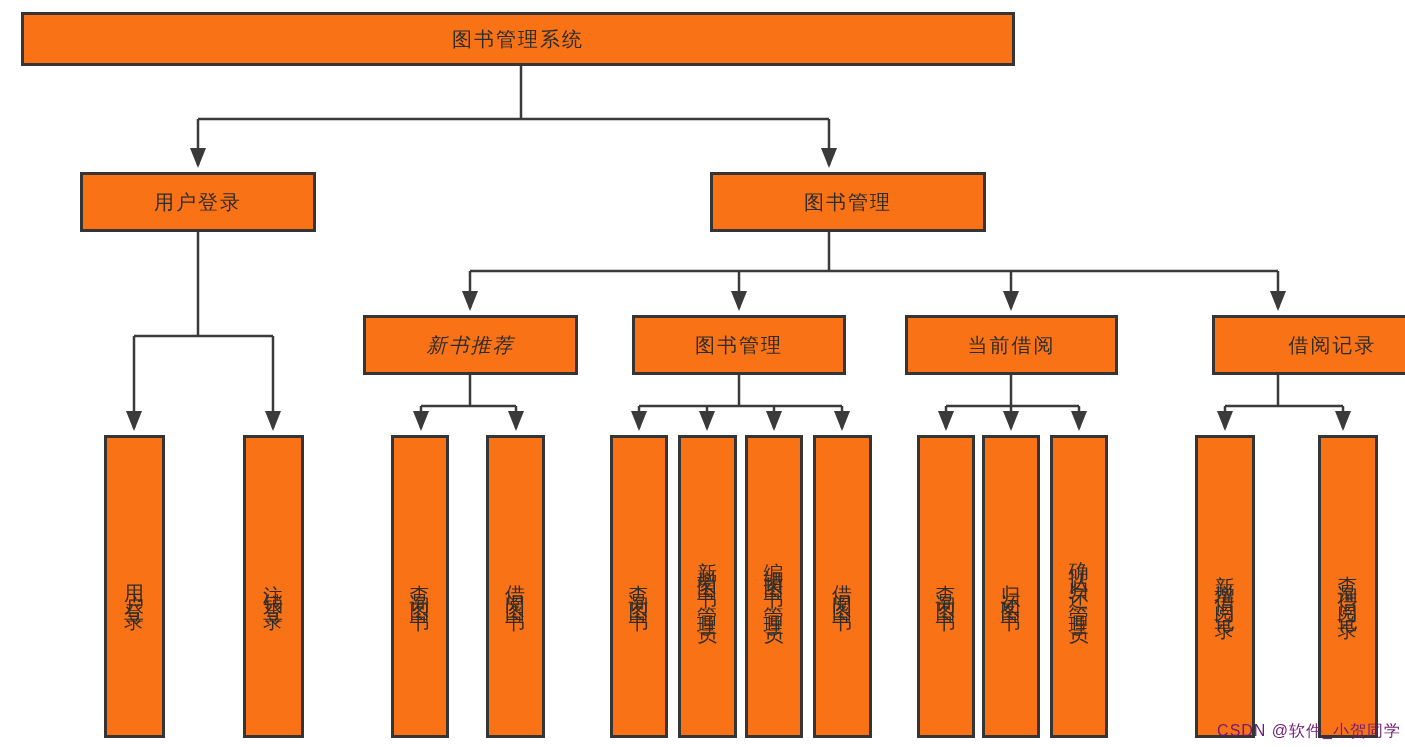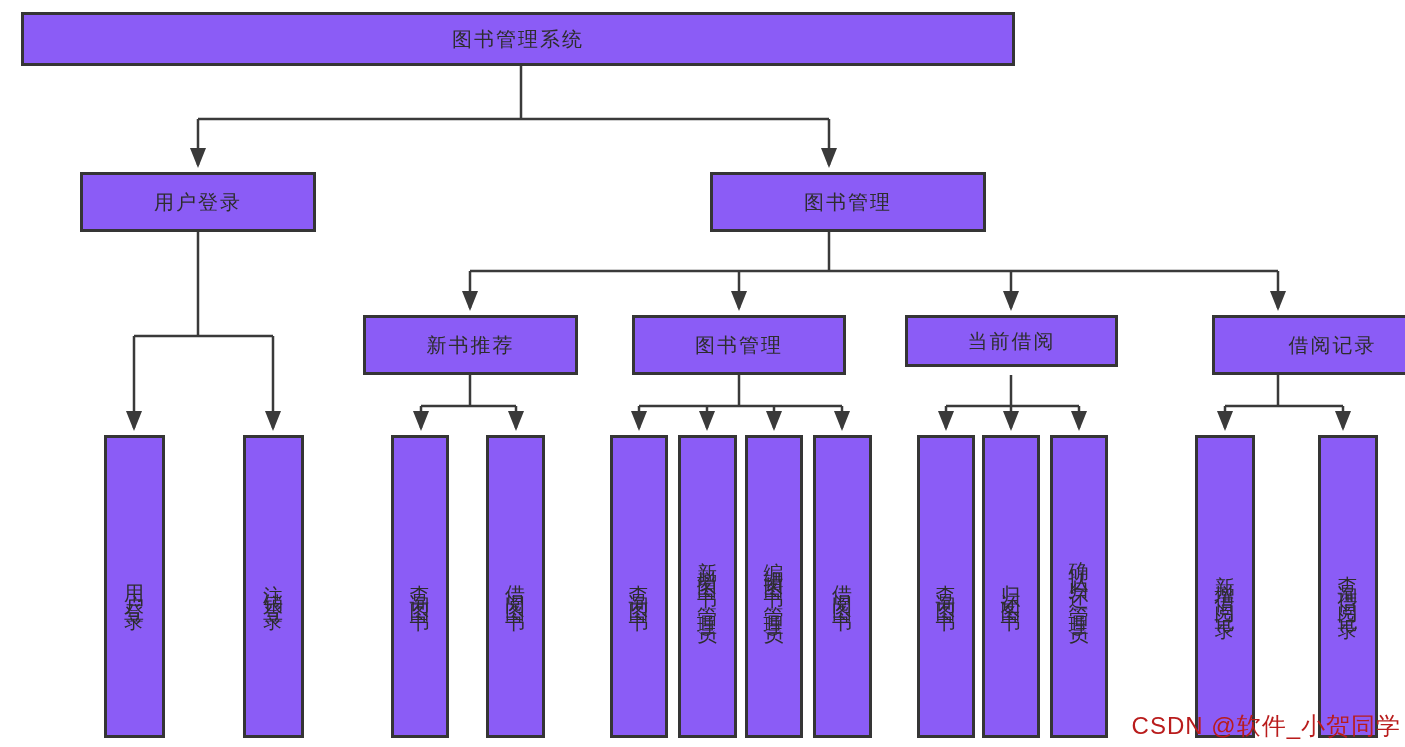--- a/index.html
+++ b/index.html
@@ -18,21 +18,21 @@
   .connector-layer {
     position: absolute;
     left: 0; top: 0;
     width: 1405px;
     height: 747px;
     z-index: 0;
   }
   .node {
     position: absolute;
     box-sizing: border-box;
-    background: #8b5cf6;
+    background: #f97316;
     border: 3px solid #353535;
     display: flex;
     align-items: center;
     justify-content: center;
     z-index: 1;
     color: #2d2d2d;
   }
   .node.h .label {
     font-size: 20px;
     letter-spacing: 2px;
@@ -43,22 +43,22 @@
     text-orientation: mixed;
     font-size: 20px;
     letter-spacing: 9px;
     line-height: 1;
   }
   .watermark {
     position: absolute;
     right: 4px;
     bottom: 5px;
     z-index: 3;
-    font-size: 24px;
-    color: #b91c1c;
+    font-size: 16px;
+    color: #701a75;
     letter-spacing: 1px;
     white-space: nowrap;
     text-align: center;
   }
 </style>
 </head>
 <body>
 
 <div class="canvas">
 
@@ -113,27 +113,27 @@
     <span class="label">图书管理系统</span>
   </div>
 
   <div class="node h" style="left:80px; top:172px; width:236px; height:60px;">
     <span class="label">用户登录</span>
   </div>
   <div class="node h" style="left:710px; top:172px; width:276px; height:60px;">
     <span class="label">图书管理</span>
   </div>
 
-  <div class="node h" style="left:363px; top:315px; width:215px; height:60px;">
+  <div class="node h" style="left:363px; top:315px; width:215px; height:60px;font-style:italic;">
     <span class="label">新书推荐</span>
   </div>
   <div class="node h" style="left:632px; top:315px; width:214px; height:60px;">
     <span class="label">图书管理</span>
   </div>
-  <div class="node h" style="left:905px; top:315px; width:213px; height:52px;">
+  <div class="node h" style="left:905px; top:315px; width:213px; height:60px;">
     <span class="label">当前借阅</span>
   </div>
   <div class="node h" style="left:1212px; top:315px; width:213px; height:60px;padding-left:28px;">
     <span class="label">借阅记录</span>
   </div>
 
   <div class="node v" style="left:104px; top:435px; width:61px; height:303px;">
     <span class="label">用户登录</span>
   </div>
   <div class="node v" style="left:243px; top:435px; width:61px; height:303px;">

